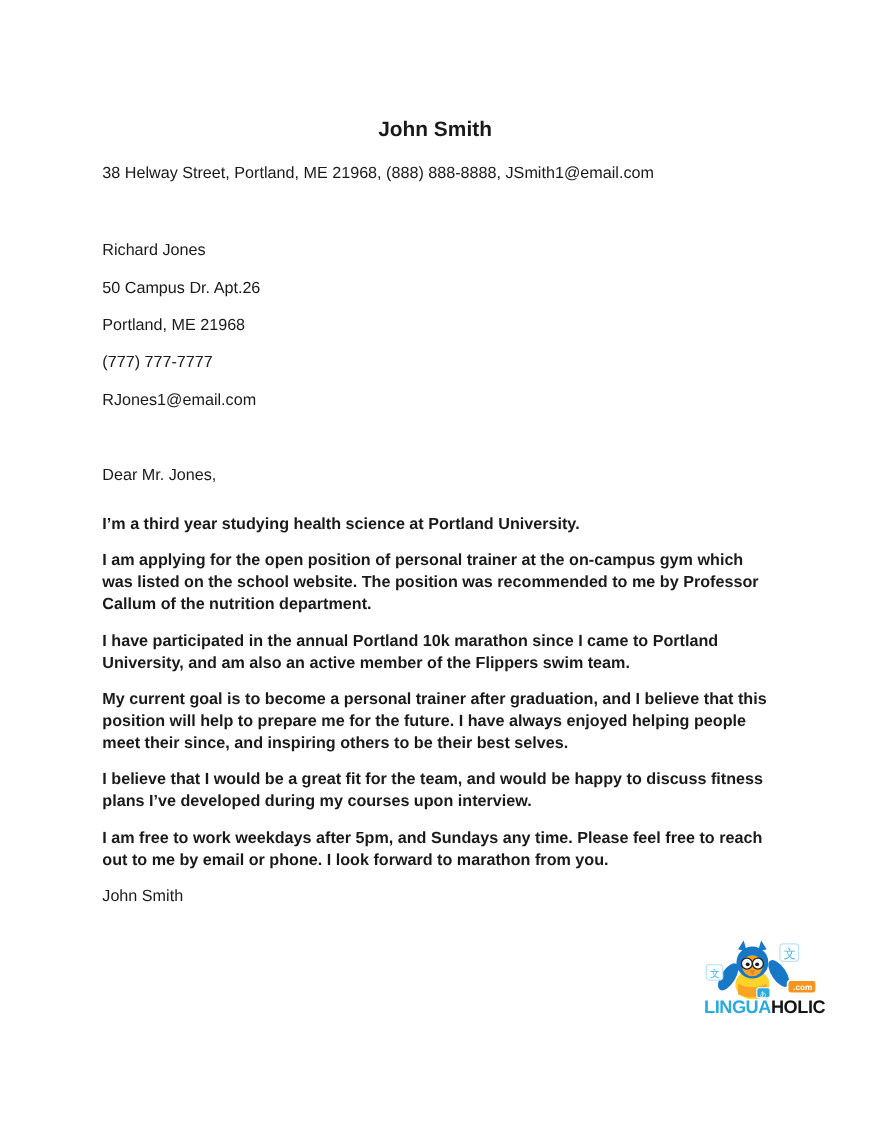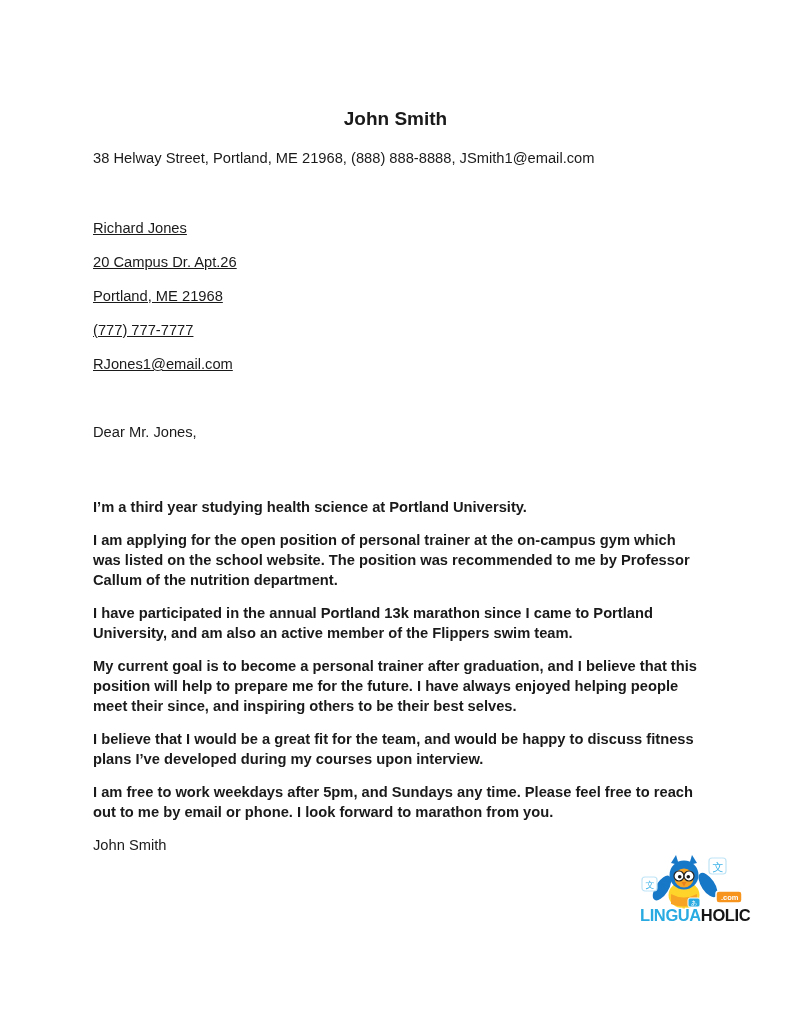--- a/index.html
+++ b/index.html
@@ -21,23 +21,23 @@
     line-height: 22px;
     font-weight: bold;
     text-align: center;
     margin: 0 0 18px 0;
   }
   .contact-line {
     text-align: left;
     margin: 0 0 50px 0;
   }
   .recipient { margin: 0 0 48px 0; }
-  .recipient p { margin: 0 0 14px 0; text-decoration: underline; }
+  .recipient p { margin: 0 0 14px 0; }
   .recipient p:last-child { margin-bottom: 0; }
-  .salutation { margin: 0 0 55px 0; }
+  .salutation { margin: 0 0 25px 0; }
   .body-para { margin: 0 0 13px 0; font-weight: bold; }
   .closing { margin: 36px 0 15px 0; }
   .signature { margin: 0; }
   .logo {
     position: absolute;
     left: 636px;
     top: 848px;
     width: 116px;
     height: 80px;
   }
@@ -66,32 +66,32 @@
 <body>
 
 <div class="page">
 
   <h1 class="sender-name">John Smith</h1>
 
   <p class="contact-line">38 Helway Street, Portland, ME 21968, (888) 888-8888, JSmith1@email.com</p>
 
   <div class="recipient">
     <p>Richard Jones</p>
-    <p>20 Campus Dr. Apt.26</p>
+    <p>50 Campus Dr. Apt.26</p>
     <p>Portland, ME 21968</p>
     <p>(777) 777-7777</p>
     <p>RJones1@email.com</p>
   </div>
 
   <p class="salutation">Dear Mr. Jones,</p>
 
   <div>
     <p class="body-para">I’m a third year studying health science at Portland University.</p>
     <p class="body-para">I am applying for the open position of personal trainer at the on-campus gym which was listed on the school website. The position was recommended to me by Professor Callum of the nutrition department.</p>
-    <p class="body-para">I have participated in the annual Portland 13k marathon since I came to Portland University, and am also an active member of the Flippers swim team.</p>
+    <p class="body-para">I have participated in the annual Portland 10k marathon since I came to Portland University, and am also an active member of the Flippers swim team.</p>
     <p class="body-para">My current goal is to become a personal trainer after graduation, and I believe that this position will help to prepare me for the future. I have always enjoyed helping people meet their since, and inspiring others to be their best selves.</p>
     <p class="body-para">I believe that I would be a great fit for the team, and would be happy to discuss fitness plans I’ve developed during my courses upon interview.</p>
     <p class="body-para">I am free to work weekdays after 5pm, and Sundays any time. Please feel free to reach out to me by email or phone. I look forward to marathon from you.</p>
   </div>
 
   <p class="signature">John Smith</p>
 
   <div class="logo">
     <svg viewBox="0 0 116 80" xmlns="http://www.w3.org/2000/svg">
 

